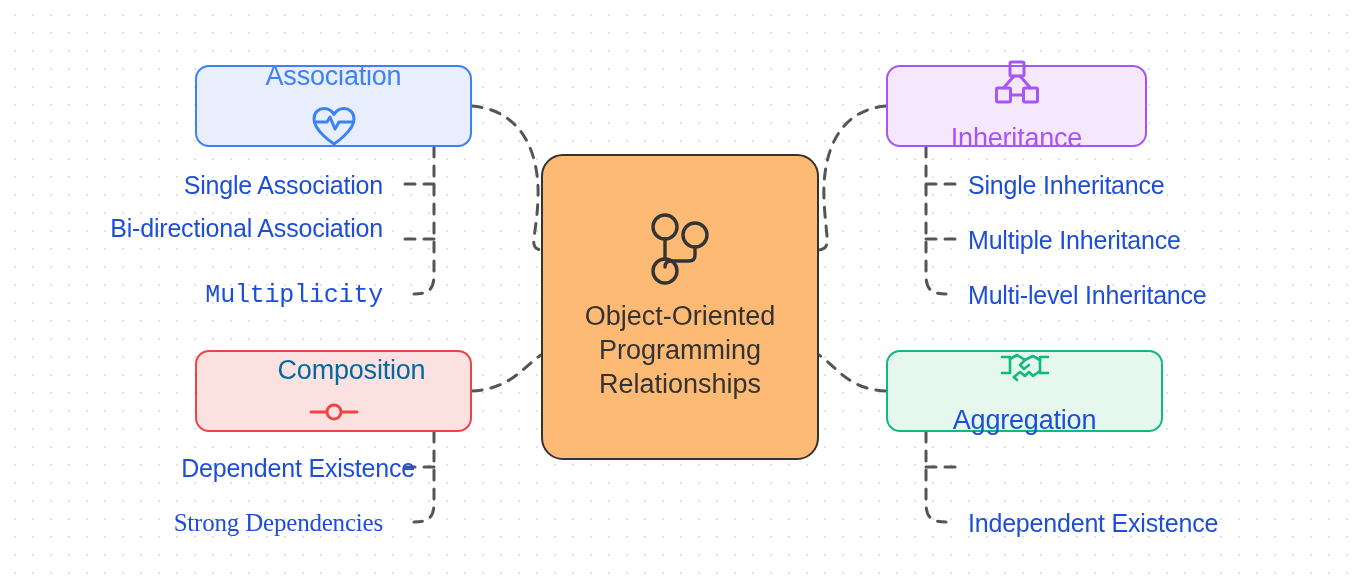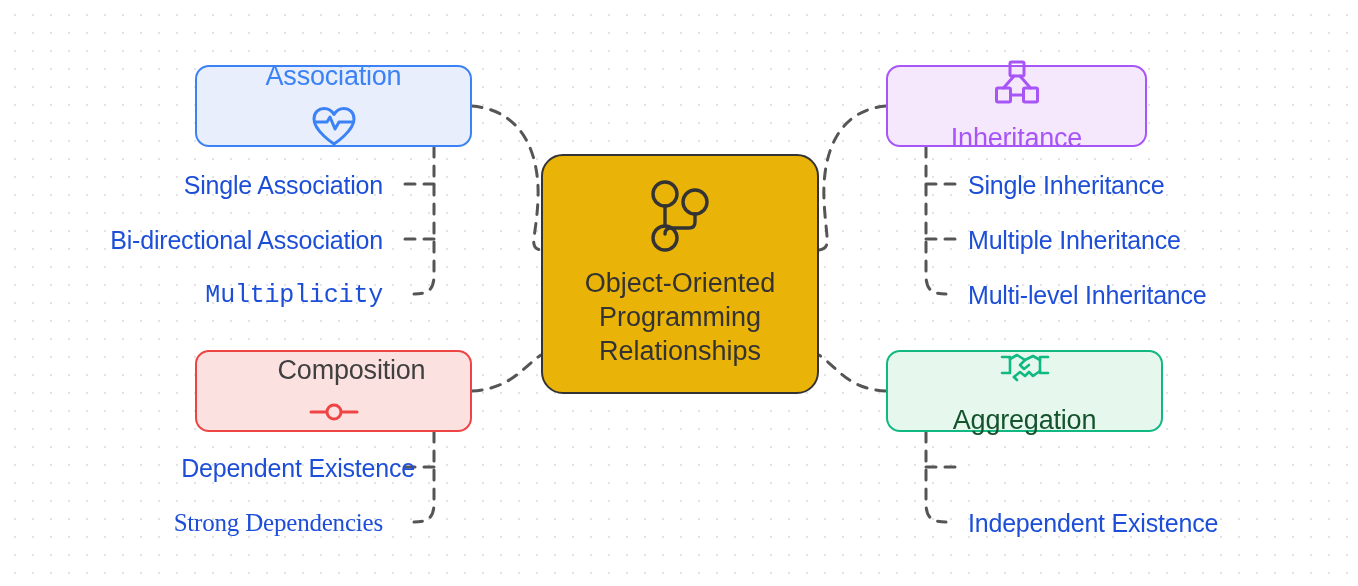--- a/index.html
+++ b/index.html
@@ -49,24 +49,24 @@
     font-size: 27px;
     letter-spacing: -0.2px;
     white-space: nowrap;
   }
 
   
   #node-center {
     left: 541px;
     top: 154px;
     width: 278px;
-    height: 240px;
+    height: 306px;
     border-radius: 22px;
     border-color: #333333;
-    background: #eab308;
+    background: #fdba74;
     flex-direction: column;
     gap: 10px;
     padding: 26px 20px;
   }
   #node-center .center-text {
     font-size: 27px;
     line-height: 34px;
     color: #333333;
     text-align: center;
     max-width: 200px;
@@ -94,31 +94,31 @@
   #node-inheritance .node-label { color: #a855f7; }
 
   #node-composition {
     left: 195px;
     top: 350px;
     width: 277px;
     height: 82px;
     border-color: #ef4444;
     background: #fce1e1;
   }
-  #node-composition .node-label { color: #404040; margin-left: 36px; }
+  #node-composition .node-label { color: #0369a1; margin-left: 36px; }
 
   #node-aggregation {
     left: 886px;
     top: 350px;
     width: 277px;
     height: 82px;
     border-color: #10b981;
     background: #e6f8ee;
   }
-  #node-aggregation .node-label { color: #14532d; }
+  #node-aggregation .node-label { color: #1d4ed8; }
 
   
   .leaf {
     position: absolute;
     font-size: 25px;
     color: #1d4ed8;
     white-space: nowrap;
     letter-spacing: -0.2px;
   }
   .leaf.right { text-align: left; }
@@ -215,21 +215,21 @@
         <path d="M10 12 L17 8 L25 13 L33 9 L40 13"></path>
         <path d="M40 24 L33 29 L29 25 L25 29 L20 25 L14 30"></path>
         <path d="M14 30 L17 33"></path>
         <path d="M25 13 L20 18 L24 22 L29 18"></path>
       </svg>
     </span>
     <span class="node-label">Aggregation</span>
   </div>
 
   <div class="leaf left" style="left:383px; top:171px;">Single Association</div>
-  <div class="leaf left" style="left:383px; top:226px;">Bi-directional Association</div>
+  <div class="leaf left" style="left:383px; top:214px;">Bi-directional Association</div>
   <div class="leaf left" style="left:383px; top:281px;font-family:Liberation Mono, monospace;">Multiplicity</div>
 
   <div class="leaf left" style="left:383px; top:454px;margin-left:32px;">Dependent Existence</div>
   <div class="leaf left" style="left:383px; top:509px;font-family:Liberation Serif, serif;">Strong Dependencies</div>
 
   <div class="leaf right" style="left:968px; top:171px;">Single Inheritance</div>
   <div class="leaf right" style="left:968px; top:226px;">Multiple Inheritance</div>
   <div class="leaf right" style="left:968px; top:281px;">Multi-level Inheritance</div>
 
   <div class="leaf right" style="left:968px; top:509px;">Independent Existence</div>

